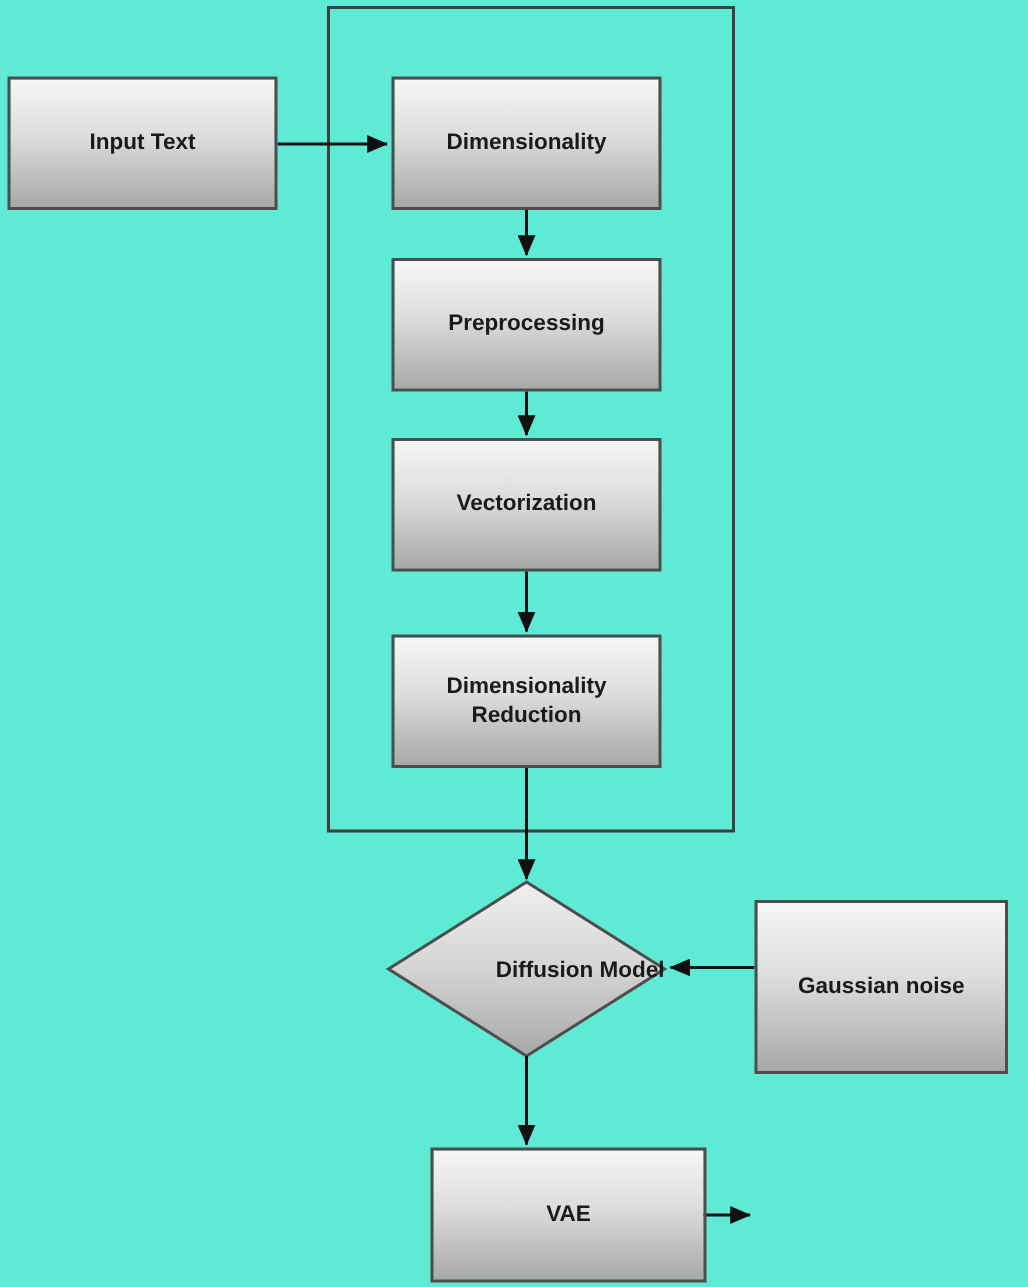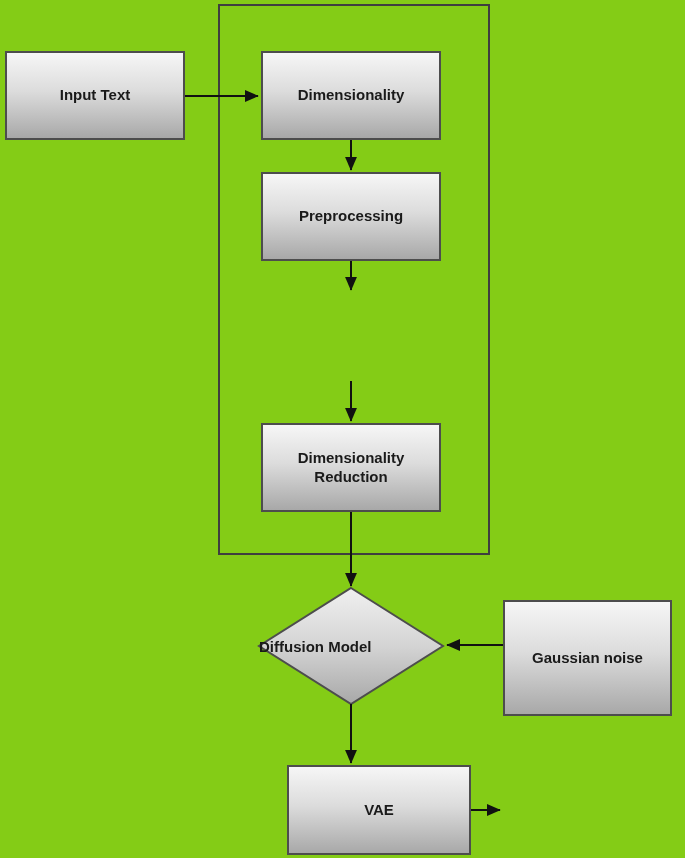--- a/index.html
+++ b/index.html
@@ -5,21 +5,21 @@
   html, body {
     margin: 0;
     padding: 0;
     background: #ffffff;
     font-family: "Liberation Sans", sans-serif;
   }
   .canvas {
     position: relative;
     width: 685px;
     height: 858px;
-    background: #84cc16;
+    background: #5eead4;
     overflow: hidden;
   }
   .group-border {
     position: absolute;
     left: 218px;
     top: 4px;
     width: 272px;
     height: 551px;
     border: 2px solid #3f3f3f;
     box-sizing: border-box;
@@ -49,21 +49,21 @@
   #node-output-image    { left: 503px; top: 765px; width: 180px; height: 90px; }
   #node-dimred .node-label { width: 150px; }
   .diamond-label {
     position: absolute;
     left: 259px;
     top: 588px;
     width: 184px;
     height: 117px;
     display: flex;
     align-items: center;
-    justify-content: flex-start;
+    justify-content: flex-end;
     text-align: center;
     color: #1a1a1a;
     font-size: 15px;
     font-weight: 700;
     pointer-events: none;
   }
   svg.overlay {
     position: absolute;
     left: 0;
     top: 0;
@@ -108,20 +108,23 @@
   </div>
 
   <div class="node" id="node-preprocessing">
     <span class="node-label">Dimensionality</span>
   </div>
 
   <div class="node" id="node-tokenization">
     <span class="node-label">Preprocessing</span>
   </div>
 
+  <div class="node" id="node-vectorization">
+    <span class="node-label">Vectorization</span>
+  </div>
 
   <div class="node" id="node-dimred">
     <span class="node-label">Dimensionality Reduction</span>
   </div>
 
   <div class="diamond-label">
     <span class="node-label">Diffusion Model</span>
   </div>
 
   <div class="node" id="node-gaussian-noise">

